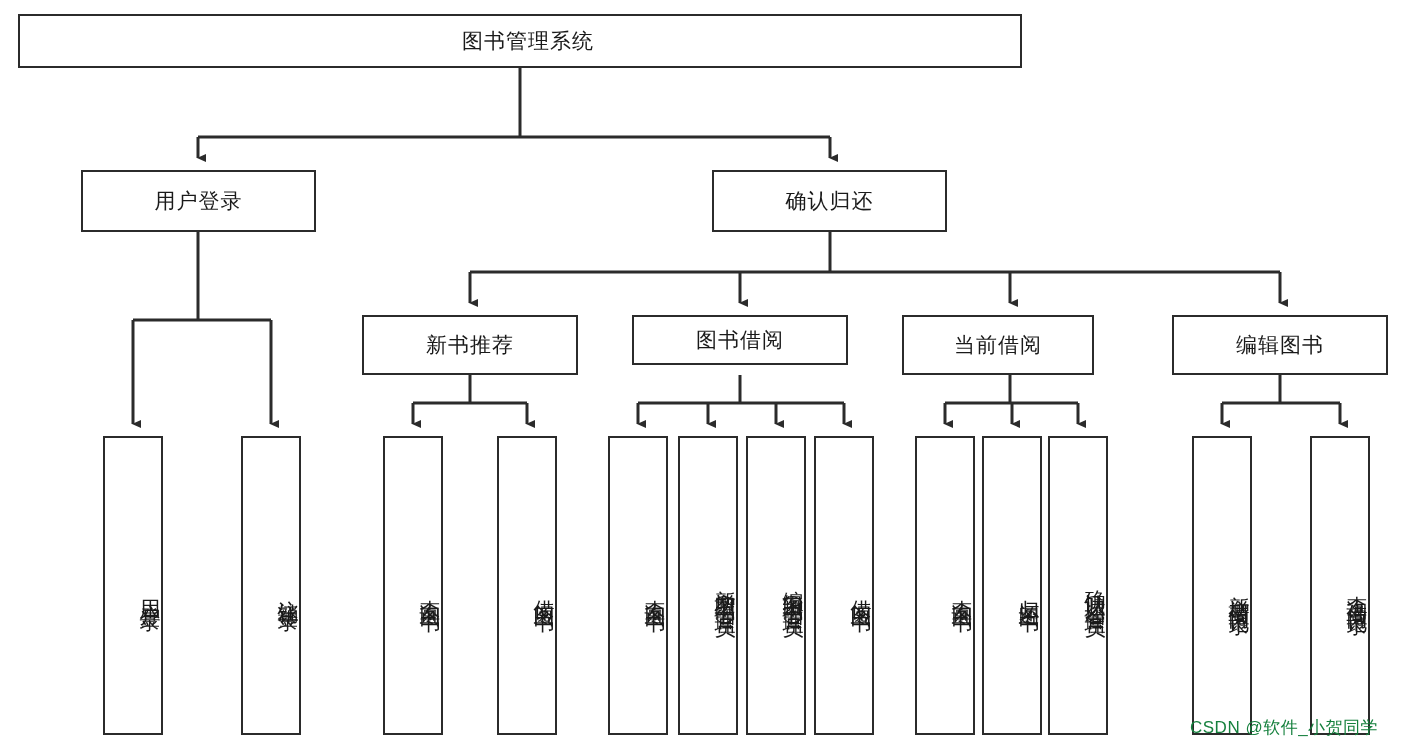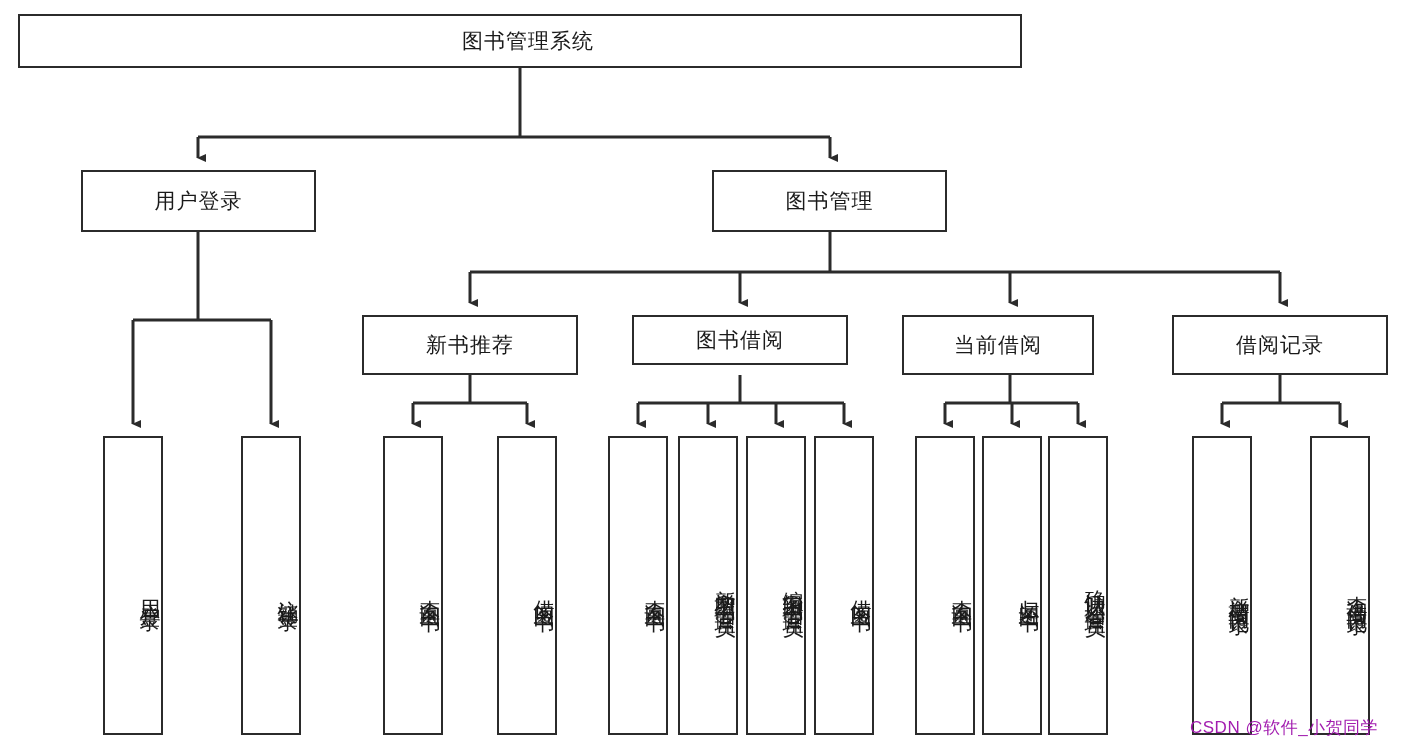--- a/index.html
+++ b/index.html
@@ -40,21 +40,21 @@
   }
   .node.v .vtxt{
     writing-mode:vertical-rl;
     text-orientation:upright;
     white-space:nowrap;
     letter-spacing:4px;
   }
   .watermark{
     position:absolute;
     font-size:17px;
-    color:#a21caf;
+    color:#15803d;
     white-space:nowrap;
     letter-spacing:0.5px;
   }
 </style>
 </head>
 <body>
 
 <div id="stage">
 
   <svg id="wires" viewBox="0 0 1405 747" xmlns="http://www.w3.org/2000/svg">
@@ -104,26 +104,26 @@
       <path d="M1280,375 L1280,403"></path>
       <path d="M1222,403 L1340,403"></path>
       <path d="M1222,403 L1222,424" marker-end="url(#arr)"></path>
       <path d="M1340,403 L1340,424" marker-end="url(#arr)"></path>
     </g>
   </svg>
 
   <div class="node h root" style="left:18px;top:14px;width:1004px;height:54px;">图书管理系统</div>
 
   <div class="node h" style="left:81px;top:170px;width:235px;height:62px;">用户登录</div>
-  <div class="node h" style="left:712px;top:170px;width:235px;height:62px;">图书管理</div>
+  <div class="node h" style="left:712px;top:170px;width:235px;height:62px;">确认归还</div>
 
   <div class="node h" style="left:362px;top:315px;width:216px;height:60px;">新书推荐</div>
   <div class="node h" style="left:632px;top:315px;width:216px;height:50px;">图书借阅</div>
   <div class="node h" style="left:902px;top:315px;width:192px;height:60px;">当前借阅</div>
-  <div class="node h" style="left:1172px;top:315px;width:216px;height:60px;">借阅记录</div>
+  <div class="node h" style="left:1172px;top:315px;width:216px;height:60px;">编辑图书</div>
 
   <div class="node v" style="left:103px;top:436px;width:60px;height:299px;">
     <span class="vtxt">用户登录</span>
   </div>
   <div class="node v" style="left:241px;top:436px;width:60px;height:299px;">
     <span class="vtxt">注销登录</span>
   </div>
 
   <div class="node v" style="left:383px;top:436px;width:60px;height:299px;">
     <span class="vtxt">查询图书</span>

